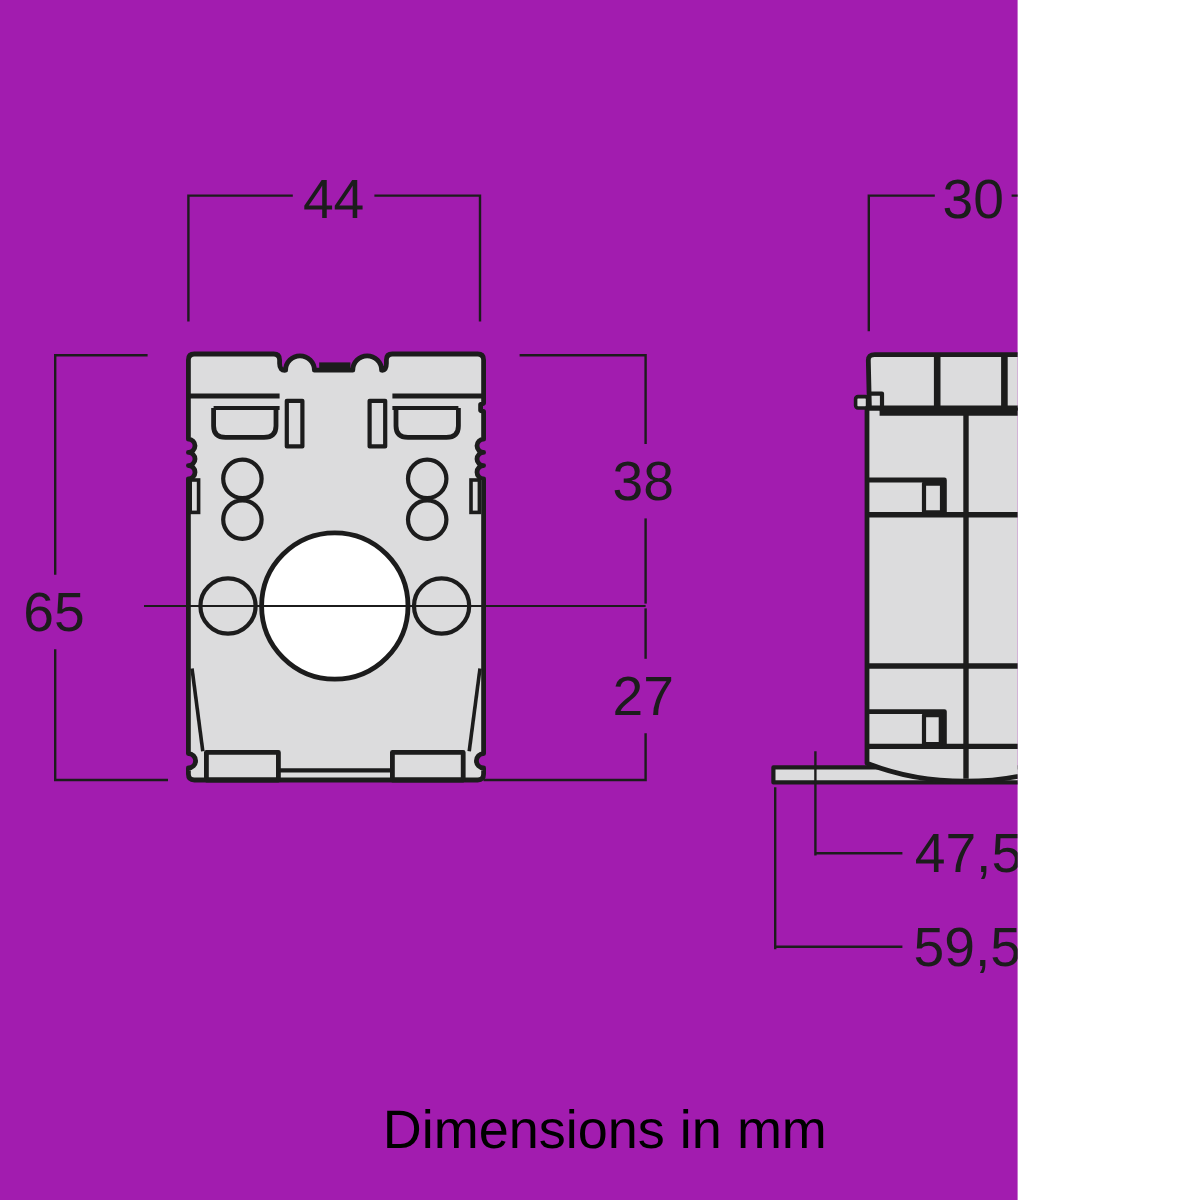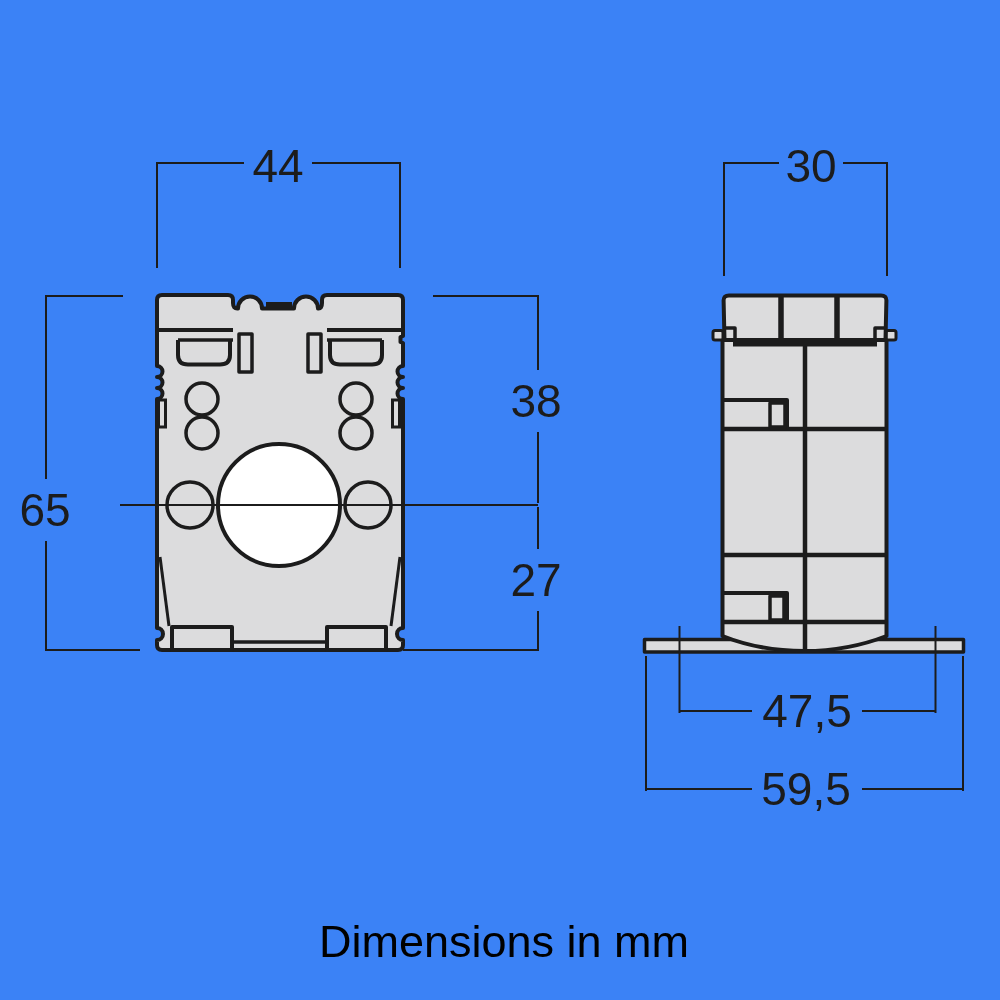--- a/index.html
+++ b/index.html
@@ -1,19 +1,19 @@
 <!DOCTYPE html>
 <html><head>
 <meta charset="utf-8">
 <style>
   html,body{margin:0;padding:0;background:#ffffff;}
   .canvas{
     position:relative;
-    width:1000px;height:1000px;
-    background:#3b82f6;
+    width:848px;height:1000px;
+    background:#a21caf;
     font-family:"Liberation Sans", sans-serif;
     overflow:hidden;
   }
   svg{position:absolute;left:0;top:0;}
   .body-fill{fill:#dcdcdd;stroke:#1c1c1c;stroke-width:4;stroke-linejoin:round;}
   .detail{fill:none;stroke:#1c1c1c;stroke-width:3.5;stroke-linejoin:round;}
   .detail4{fill:none;stroke:#1c1c1c;stroke-width:4;stroke-linejoin:round;}
   .thin{fill:none;stroke:#1c1c1c;stroke-width:3;}
   .hole{fill:#ffffff;stroke:#1c1c1c;stroke-width:4;}
   .solidbar{fill:#1c1c1c;stroke:none;}

